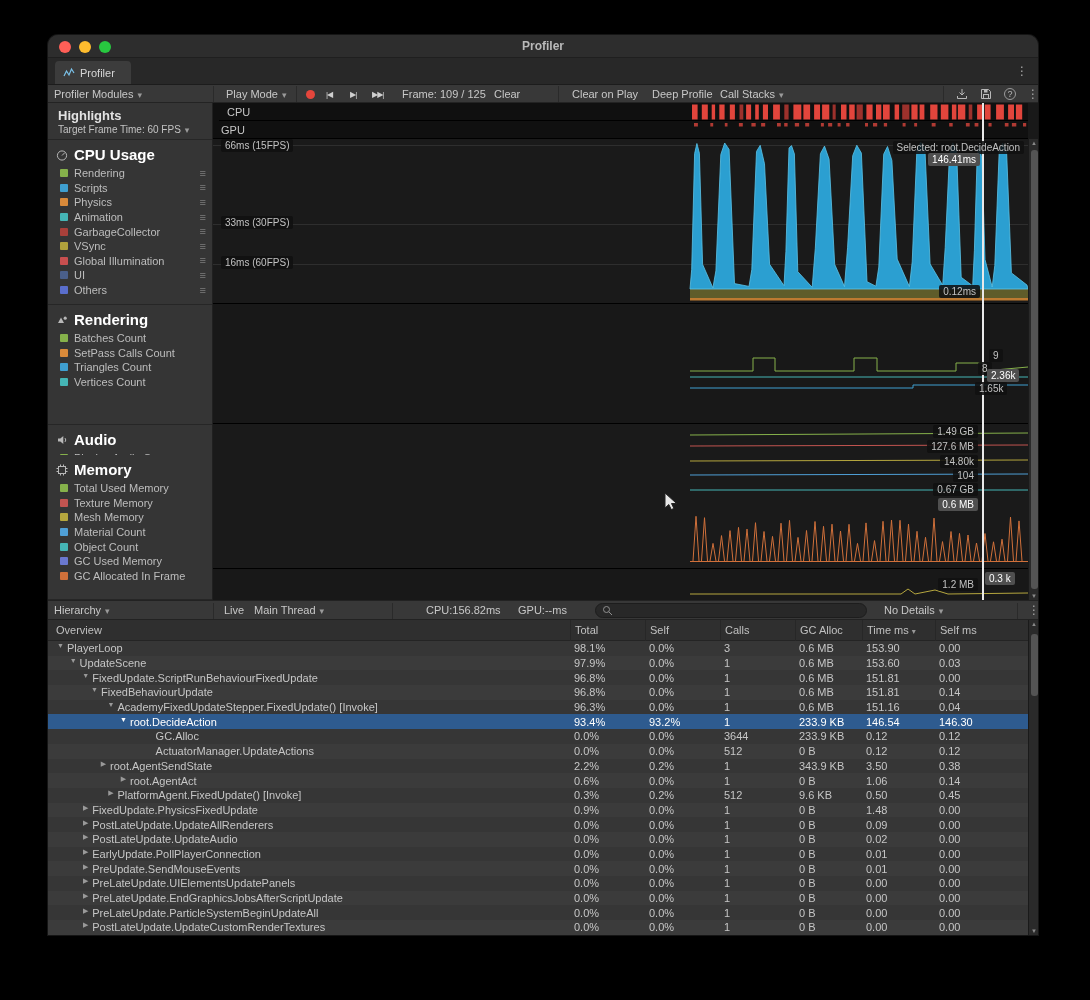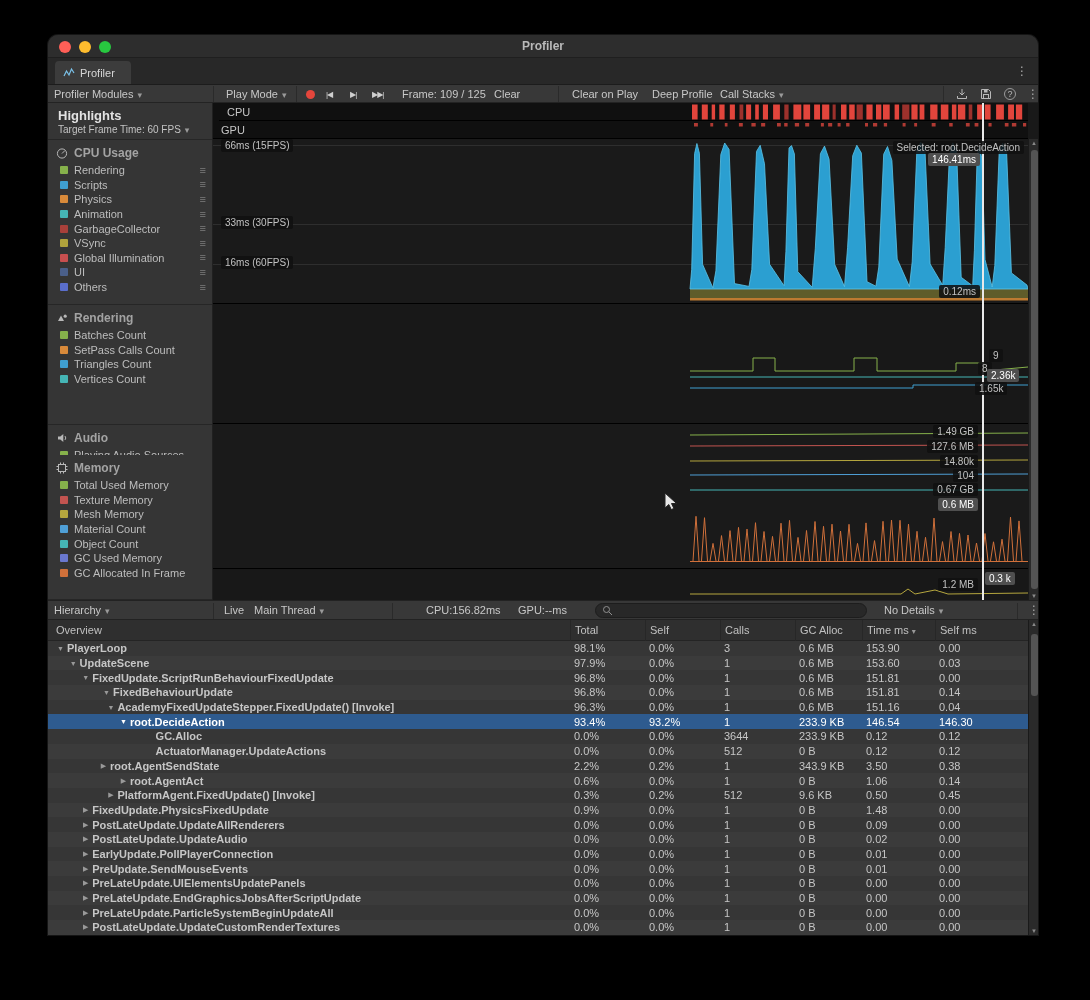--- a/index.html
+++ b/index.html
@@ -31,21 +31,21 @@
   .main{display:flex;height:497px;background:#191919;}
   .sidebar{width:165px;background:#353535;border-right:1px solid #202020;overflow:hidden;flex:none;}
   .module{border-bottom:1px solid #262626;overflow:hidden;}
   .module-highlights{height:37px;}
   .module-cpu{height:165px;}
   .module-rendering{height:120px;}
   .module-memory{height:145px;}
   .module-audio{height:30px;border-bottom:none;}
   .hl-title{font-size:13px;font-weight:bold;color:#e2e2e2;padding:5px 10px 1px;}
   .hl-dd{font-size:10px;color:#c4c4c4;padding:0 10px;display:flex;align-items:center;gap:4px;}
-  .module-header{display:flex;align-items:center;gap:6px;padding:6px 8px 3px;font-size:12px;font-weight:bold;color:#a3a3a3;}
+  .module-header{display:flex;align-items:center;gap:6px;padding:6px 8px 3px;font-size:15px;font-weight:bold;color:#ffffff;}
   .micon{width:12px;height:12px;flex:none;display:inline-flex;}
   .legend-item{display:flex;align-items:center;gap:6px;height:14.6px;padding:0 6px 0 12px;font-size:11px;color:#bdbdbd;}
   .swatch{width:8px;height:8px;border-radius:1px;flex:none;}
   .handle{margin-left:auto;color:#7d7d7d;font-size:11px;line-height:1;}
   
   .charts{flex:1;position:relative;background:#191919;}
   .sec{position:relative;width:815px;border-bottom:1px solid #000;overflow:hidden;}
   #sec-lanes{height:36px;background:#101010;}
   #sec-cpu{height:165px;background:#1a1a1a;}
   #sec-rendering{height:120px;background:#181818;}
@@ -75,21 +75,21 @@
   .th{height:21px;display:flex;align-items:center;padding-left:4px;border-left:1px solid #272727;}
   .th.name{width:522px;border-left:none;padding-left:8px;}
   .col-total{width:75px;}.col-self{width:75px;}.col-calls{width:75px;}
   .col-gc{width:67px;}.col-time{width:73px;}.col-selfms{width:93px;}
   .sortcaret::after{content:"\25BE";font-size:8px;color:#999;margin-left:3px;}
   .rows{position:absolute;top:21px;left:0;width:980px;height:294px;overflow:hidden;}
   .trow{display:flex;height:14.7px;align-items:center;font-size:11px;color:#c6c6c6;background:#363636;}
   .trow.even{background:#3b3b3b;}
   .trow.selected{background:#2e5b8f;color:#fff;}
   .trow.selected .arrow{color:#fff;}
-  .tname{width:522px;display:flex;align-items:center;white-space:nowrap;overflow:hidden;font-weight:bold;}
+  .tname{width:522px;display:flex;align-items:flex-start;white-space:nowrap;overflow:hidden;}
   .arrow{width:13px;flex:none;font-size:7px;color:#999;text-align:center;}
   .tcell{padding-left:4px;overflow:hidden;white-space:nowrap;}
   .table .vscroll{top:0;height:315px;}
   .table .sthumb{top:14px;height:62px;}
   .cursor{position:absolute;z-index:50;}
 </style>
 </head>
 <body>
 
 <div class="window">
@@ -517,21 +517,21 @@
             <span>FixedUpdate.ScriptRunBehaviourFixedUpdate</span>
           </div>
           <div class="tcell col-total">96.8%</div>
           <div class="tcell col-self">0.0%</div>
           <div class="tcell col-calls">1</div>
           <div class="tcell col-gc">0.6 MB</div>
           <div class="tcell col-time">151.81</div>
           <div class="tcell col-selfms">0.00</div>
         </div>
         <div class="trow even">
-          <div class="tname" style="padding-left: 52px;">
+          <div class="tname" style="padding-left: 40px;">
             <span class="arrow">▼</span>
             <span>FixedBehaviourUpdate</span>
           </div>
           <div class="tcell col-total">96.8%</div>
           <div class="tcell col-self">0.0%</div>
           <div class="tcell col-calls">1</div>
           <div class="tcell col-gc">0.6 MB</div>
           <div class="tcell col-time">151.81</div>
           <div class="tcell col-selfms">0.14</div>
         </div>

